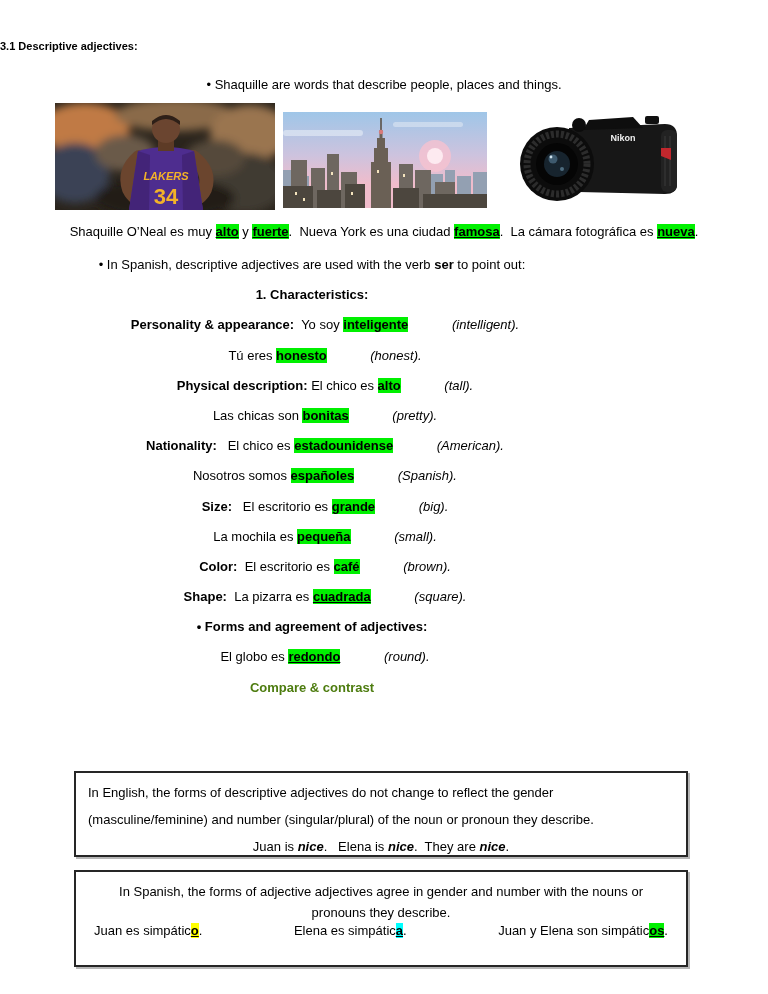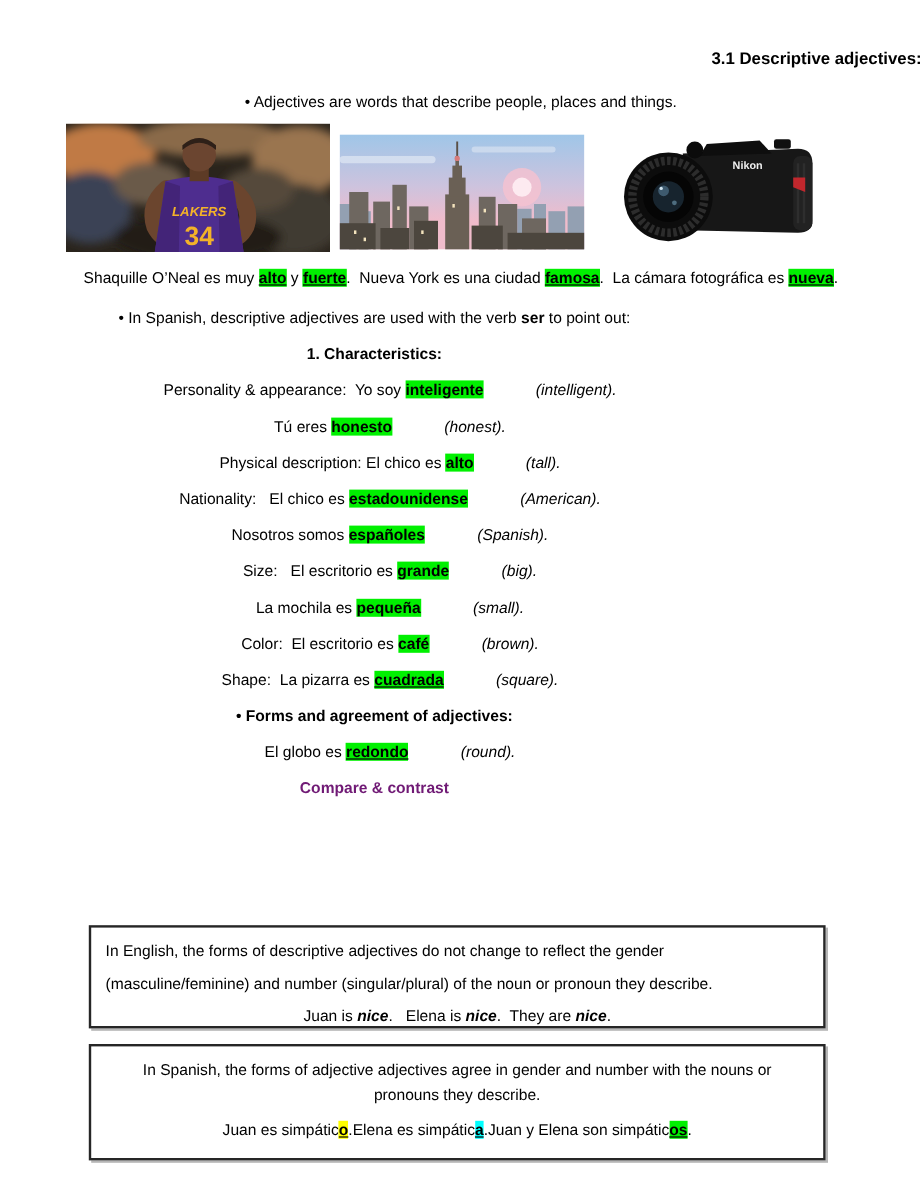--- a/index.html
+++ b/index.html
@@ -1,51 +1,51 @@
 <!DOCTYPE html>
 <html><head>
 <meta charset="utf-8">
 <style>
   html,body{margin:0;padding:0;background:#fff;}
   .page{position:relative;width:768px;height:994px;background:#fff;overflow:hidden;
         font-family:"Liberation Sans", sans-serif;font-size:13px;color:#000;}
-  .title{position:absolute;top:40px;left:0;width:100%;text-align:right;font-weight:bold;font-size:14px;}
+  .title{position:absolute;top:40px;left:0;width:100%;text-align:left;font-weight:bold;font-size:11px;}
   .intro{position:absolute;top:77px;left:0;width:100%;text-align:center;}
   .photos{position:absolute;top:103px;left:55px;display:flex;align-items:flex-start;}
   .ph-shaq{width:220px;height:107px;display:block;}
   .ph-nyc{width:204px;height:96px;margin-left:8px;margin-top:9px;display:block;}
   .ph-cam{width:180px;height:97px;margin-left:18px;margin-top:5px;display:block;}
   .caption{position:absolute;top:224px;left:0;width:100%;text-align:center;}
   .lines{position:absolute;top:250px;left:0;width:624px;}
   .line{height:30.2px;line-height:30.2px;text-align:center;white-space:nowrap;}
   .b{font-weight:bold;}
   .i{font-style:italic;margin-left:40px;}
   .u{text-decoration:underline;}
   .bi{font-weight:bold;font-style:italic;}
-  .lbl{font-weight:normal;margin-left:26px;}
+  .lbl{font-weight:bold;margin-left:26px;}
   .hl-g{background:#00f000;}
   .hl-y{background:#ffff00;}
   .hl-c{background:#00ffff;}
-  .red{color:#701a75;}
+  .red{color:#4d7c0f;}
   .box{position:absolute;left:74px;width:614px;background:#fff;border:2px solid #262626;
        box-shadow:2px 2px 0 rgba(110,110,110,.5);box-sizing:border-box;}
   .box1{top:747px;height:86px;padding:6px 12px;margin-top:24px;}
   .box1 .bl{line-height:27px;text-align:left;}
   .box1 .blc{line-height:27px;text-align:center;}
   .box2{top:870px;height:97px;padding:9px 18px;}
   .box2 .para{text-align:center;line-height:21px;}
-  .ex-row{display:flex;justify-content:center;margin-top:11px;white-space:nowrap;}
+  .ex-row{display:flex;justify-content:space-between;white-space:nowrap;}
 </style>
 </head>
 <body>
 
 <div class="page">
 
   <div class="title">3.1 Descriptive adjectives:</div>
-  <div class="intro">• Adjectives are words that describe people, places and things.</div>
+  <div class="intro">• Shaquille are words that describe people, places and things.</div>
 
   <div class="photos">
 
     <svg class="ph-shaq" viewBox="0 0 220 107">
       <defs>
         <filter id="blur1" x="-20%" y="-20%" width="140%" height="140%">
             <feGaussianBlur stdDeviation="4"></feGaussianBlur>
           </filter>
       </defs>
       <rect width="220" height="107" fill="#2a241c"></rect>
@@ -158,20 +158,21 @@
 
   <div class="caption"><span>Shaquille O’Neal es muy </span><span class="hl-g b u">alto</span><span> y </span><span class="hl-g b u">fuerte</span><span>.&nbsp; Nueva York es una ciudad </span><span class="hl-g b u">famosa</span><span>.&nbsp; La cámara fotográfica es </span><span class="hl-g b u">nueva</span><span>.</span></div>
 
   <div class="lines">
     <div class="line"><span>• In Spanish, descriptive adjectives are used with the verb </span><span class="b">ser</span><span> to point out:</span></div>
     <div class="line b">1. Characteristics:</div>
 
     <div class="line"><span class="lbl">Personality &amp; appearance:</span><span>&nbsp; Yo soy </span><span class="hl-g b">inteligente</span><span class="i"> (intelligent).</span></div>
     <div class="line"><span class="lbl"></span><span>Tú eres </span><span class="hl-g b">honesto</span><span class="i"> (honest).</span></div>
     <div class="line"><span class="lbl">Physical description:</span><span> El chico es </span><span class="hl-g b">alto</span><span class="i"> (tall).</span></div>
+    <div class="line"><span class="lbl"></span><span>Las chicas son </span><span class="hl-g b">bonitas</span><span class="i"> (pretty).</span></div>
     <div class="line"><span class="lbl">Nationality:</span><span>&nbsp;&nbsp; El chico es </span><span class="hl-g b">estadounidense</span><span class="i"> (American).</span></div>
     <div class="line"><span class="lbl"></span><span>Nosotros somos </span><span class="hl-g b">españoles</span><span class="i"> (Spanish).</span></div>
     <div class="line"><span class="lbl">Size:</span><span>&nbsp;&nbsp; El escritorio es </span><span class="hl-g b">grande</span><span class="i"> (big).</span></div>
     <div class="line"><span class="lbl"></span><span>La mochila es </span><span class="hl-g b">pequeña</span><span class="i"> (small).</span></div>
     <div class="line"><span class="lbl">Color:</span><span>&nbsp; El escritorio es </span><span class="hl-g b">café</span><span class="i"> (brown).</span></div>
     <div class="line"><span class="lbl">Shape:</span><span>&nbsp; La pizarra es </span><span class="hl-g b u">cuadrada</span><span class="i"> (square).</span></div>
     <div class="line b">• Forms and agreement of adjectives:</div>
 
     <div class="line"><span class="lbl"></span><span>El globo es </span><span class="hl-g b u">redondo</span><span class="i"> (round).</span></div>
     <div class="line b red">Compare &amp; contrast</div>

